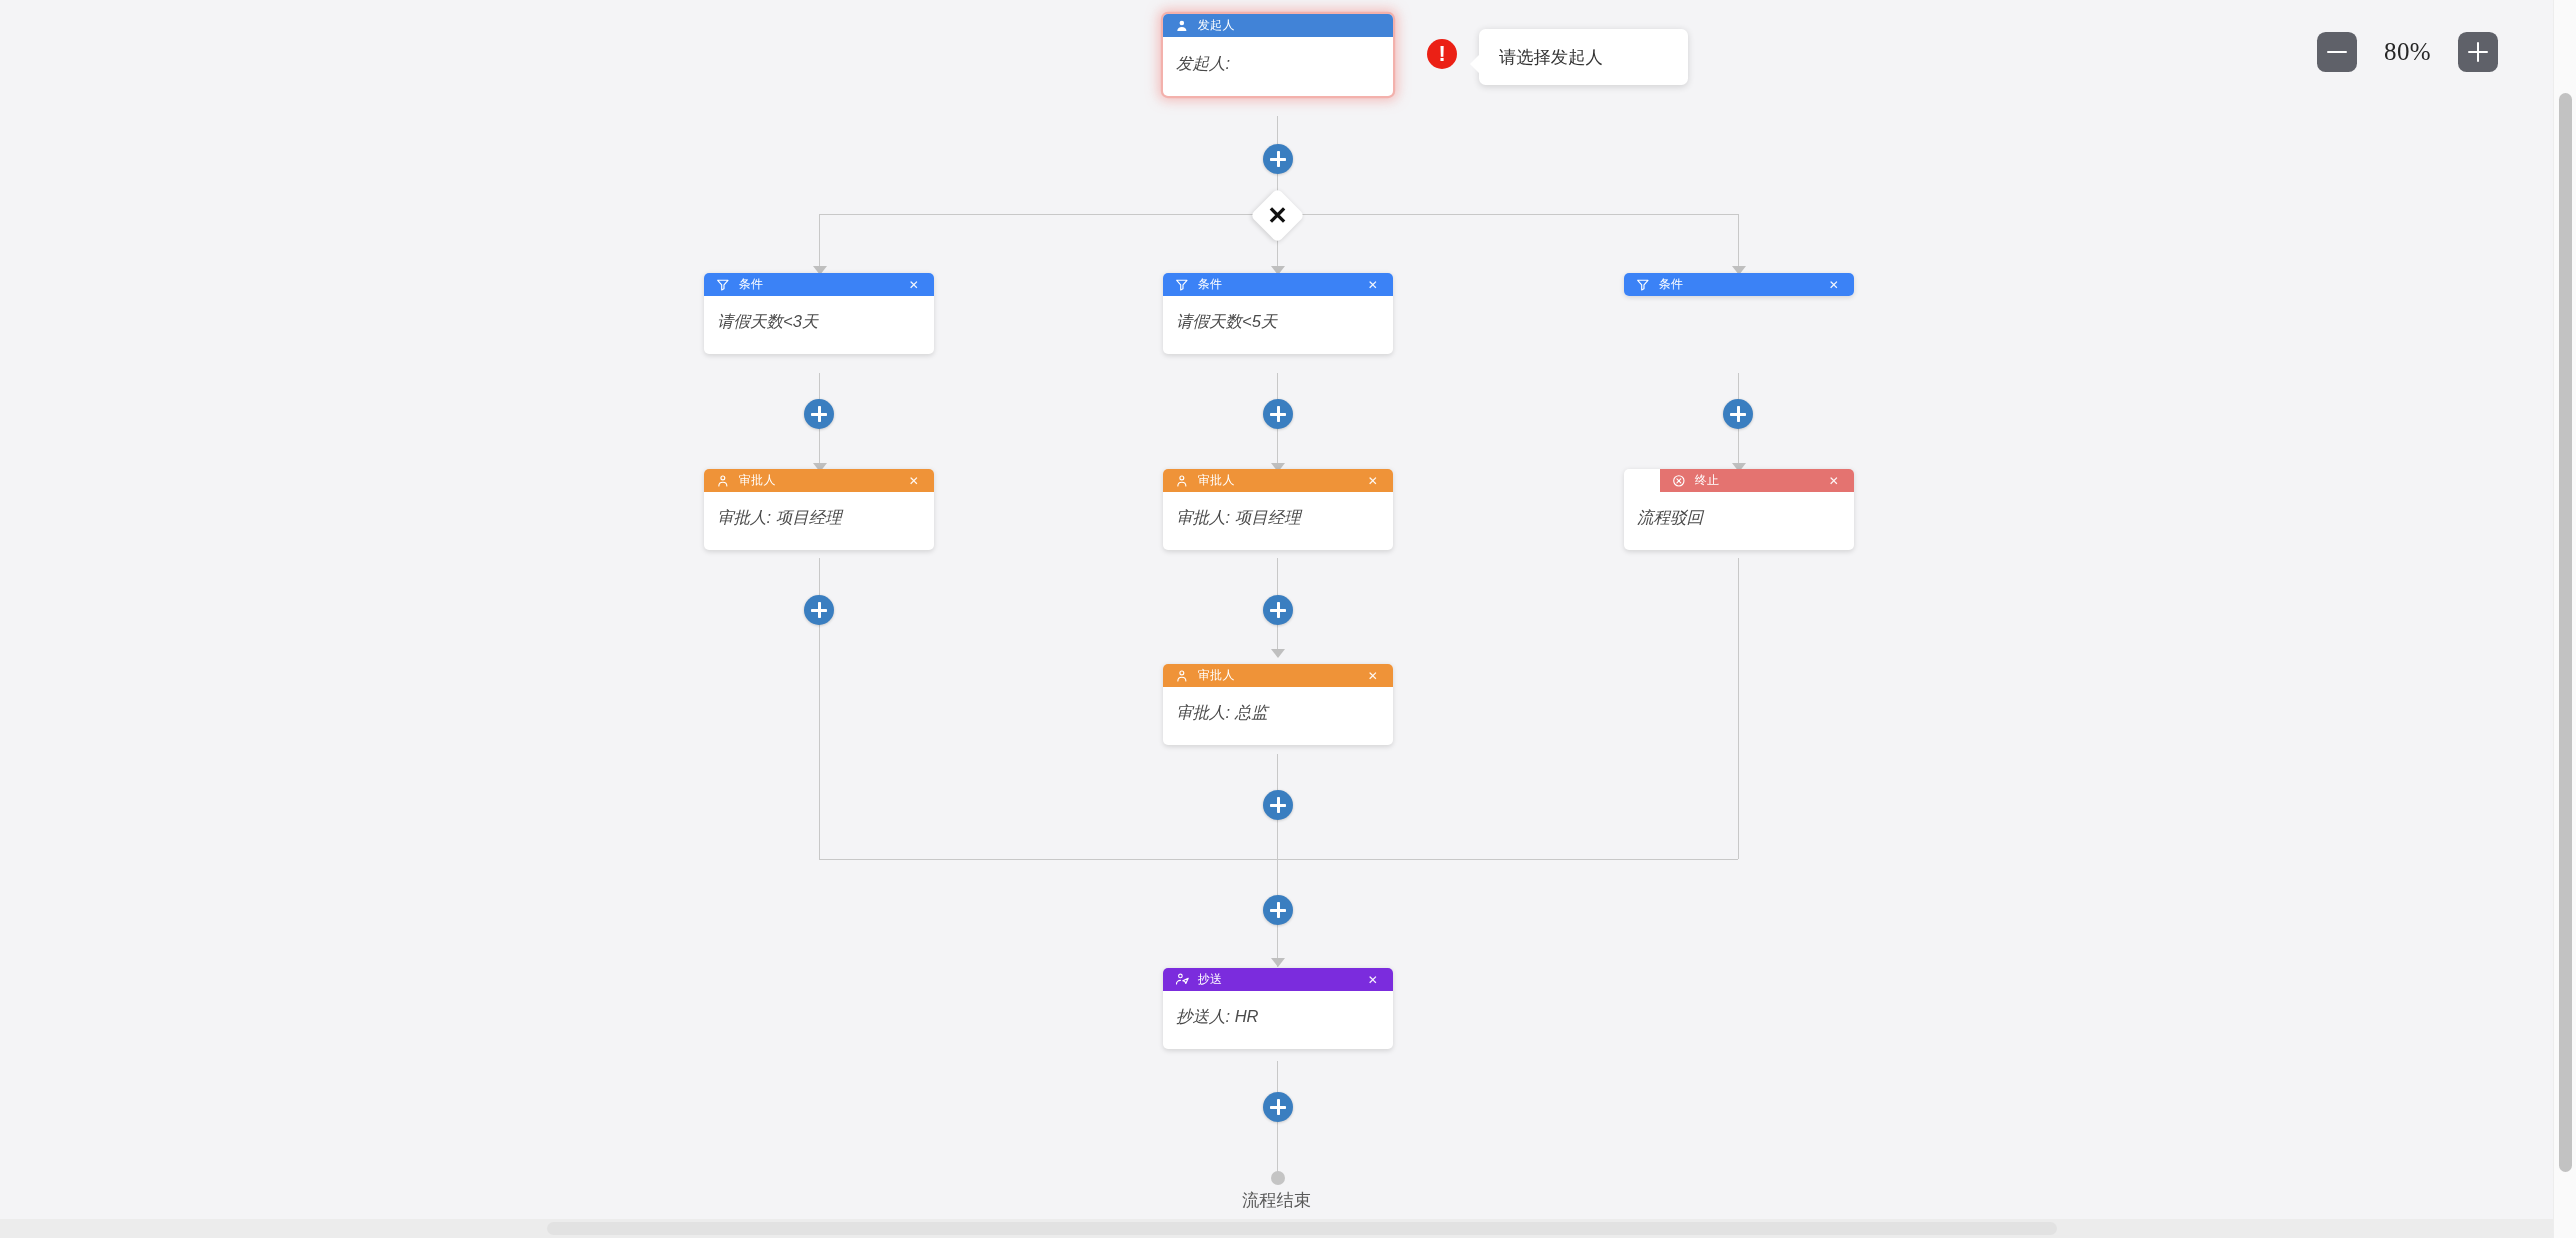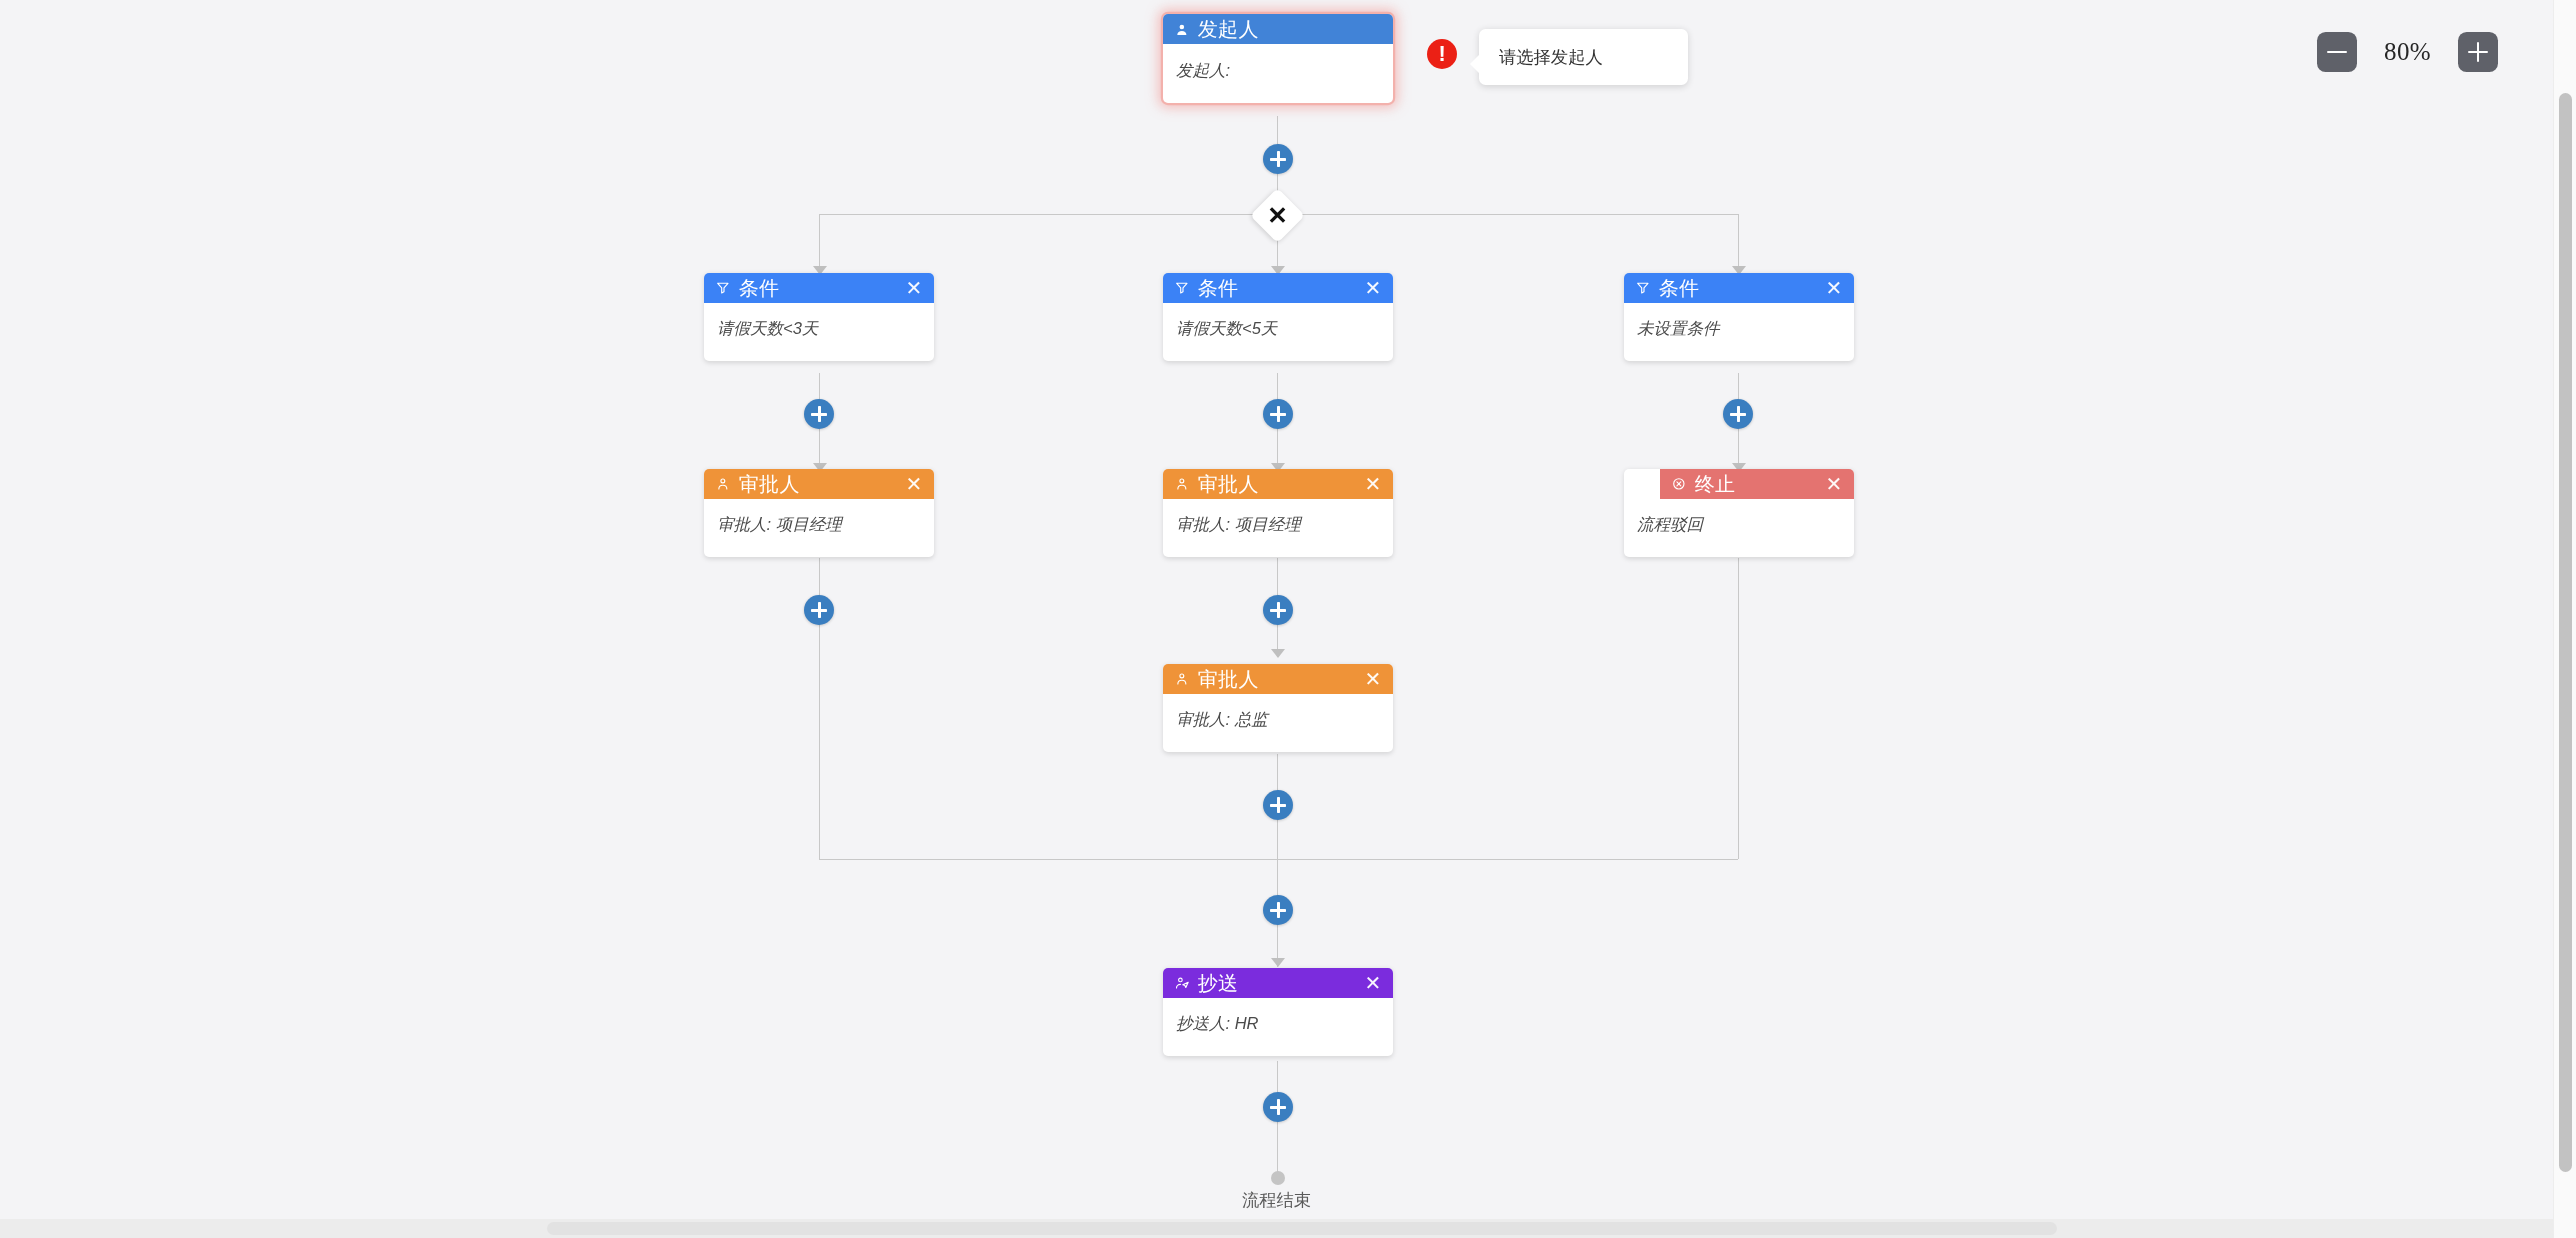--- a/index.html
+++ b/index.html
@@ -59,24 +59,24 @@
     position: absolute;
     width: 230px;
     background: #ffffff;
     border-radius: 5px;
     box-shadow: 0 1.4px 5px rgba(0,0,0,.13);
     overflow: hidden;
     z-index: 20;
     cursor: pointer;
   }
   .node-head {
-    height: 30px;
+    height: 23px;
     display: flex; align-items: center;
     padding: 0 10px 0 11.5px;
-    color: #fff; font-size: 20px; letter-spacing: 0.4px;
+    color: #fff; font-size: 12px; letter-spacing: 0.4px;
   }
   .node-head .htitle { flex: 1; margin-left: 7.2px; }
   .node-head .hicon { display: flex; align-items: center; width: 16px; }
   .node-head .hclose {
     width: 20px; height: 20px; display: flex;
     align-items: center; justify-content: center;
     cursor: pointer; opacity: .95;
   }
   .node-body {
     padding: 14.4px 13px 21.6px 13px;
@@ -321,21 +321,20 @@
   <div class="node" style="left:1624px; top:273px;">
     <div class="node-head head-green">
       <span class="hicon">
         <svg width="13.7" height="13.7" viewBox="0 0 24 24" fill="none" stroke="#ffffff" stroke-width="2" stroke-linejoin="round">
           <path d="M3 4h18l-7 8v7l-4 2v-9z"></path>
         </svg>
       </span>
       <span class="htitle">条件</span>
       <span class="hclose">✕</span>
     </div>
-    <div class="node-body">未设置条件</div>
   </div>
 
   <div class="node" style="left:1624px; top:469px;">
     <div class="node-head head-red">
       <span class="hicon">
         <svg width="13.7" height="13.7" viewBox="0 0 24 24" fill="none" stroke="#ffffff" stroke-width="2" stroke-linecap="round">
           <circle cx="12" cy="12" r="9"></circle>
           <path d="M8.6 8.6l6.8 6.8M15.4 8.6l-6.8 6.8"></path>
         </svg>
       </span>

